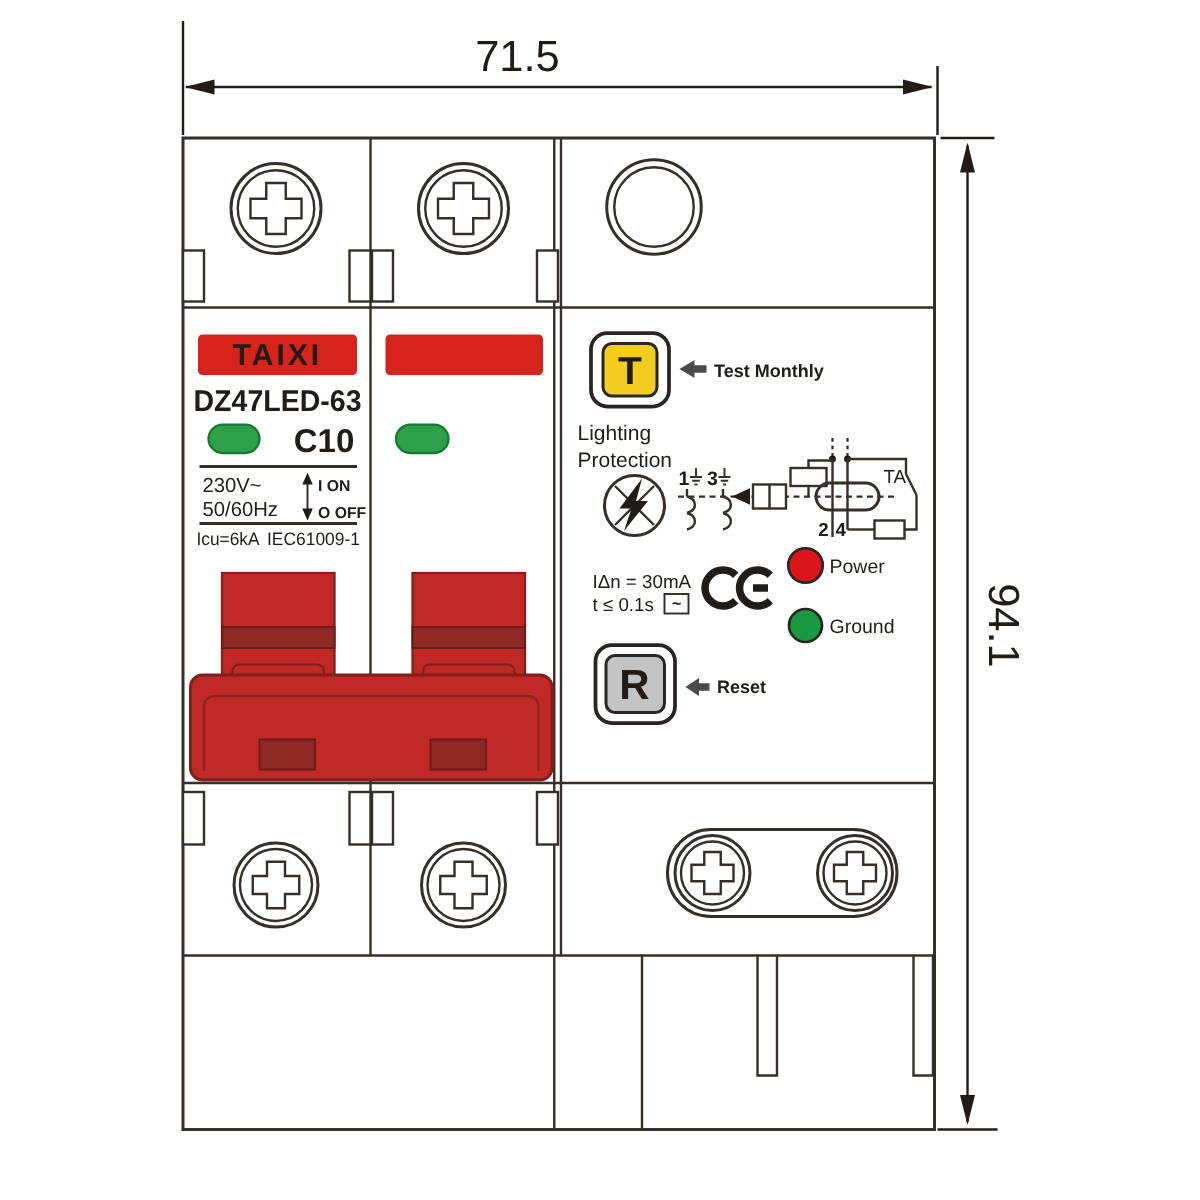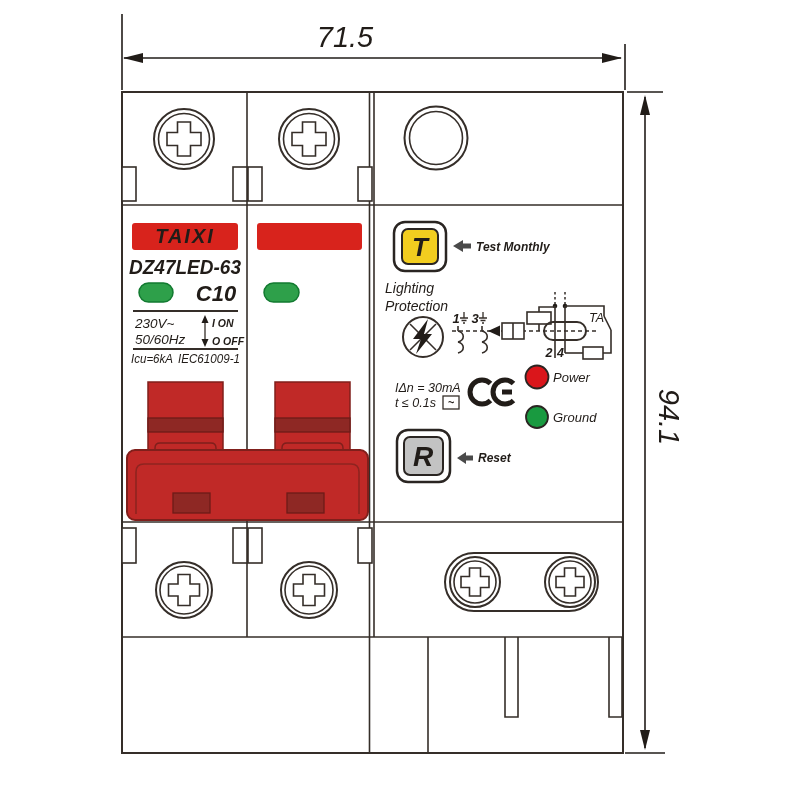--- a/index.html
+++ b/index.html
@@ -1,17 +1,17 @@
 <!DOCTYPE html>
 <html><head>
 <meta charset="utf-8">
 <style>
   html,body{margin:0;padding:0;background:#ffffff;}
   #stage{position:relative;width:800px;height:800px;background:#fff;overflow:hidden;
-         font-family:"Liberation Sans",sans-serif;font-style:italic;}
+         font-family:"Liberation Sans",sans-serif;}
   svg{position:absolute;left:0;top:0;}
   svg text{font-family:"Liberation Sans",sans-serif;fill:#211c18;}
   .ln{stroke:#352e29;stroke-width:2;fill:none;}
   .ln15{stroke:#352e29;stroke-width:1.6;fill:none;}
   .ln12{stroke:#352e29;stroke-width:1.3;fill:none;}
   .wfill{fill:#ffffff;}
   .dash{stroke:#352e29;stroke-width:1.5;fill:none;stroke-dasharray:4 3;}
   .dash2{stroke:#352e29;stroke-width:1.5;fill:none;stroke-dasharray:2.5 2.5;}
   .dim{stroke:#211c18;stroke-width:1.6;fill:none;}
   .dimfill{fill:#211c18;stroke:none;}

